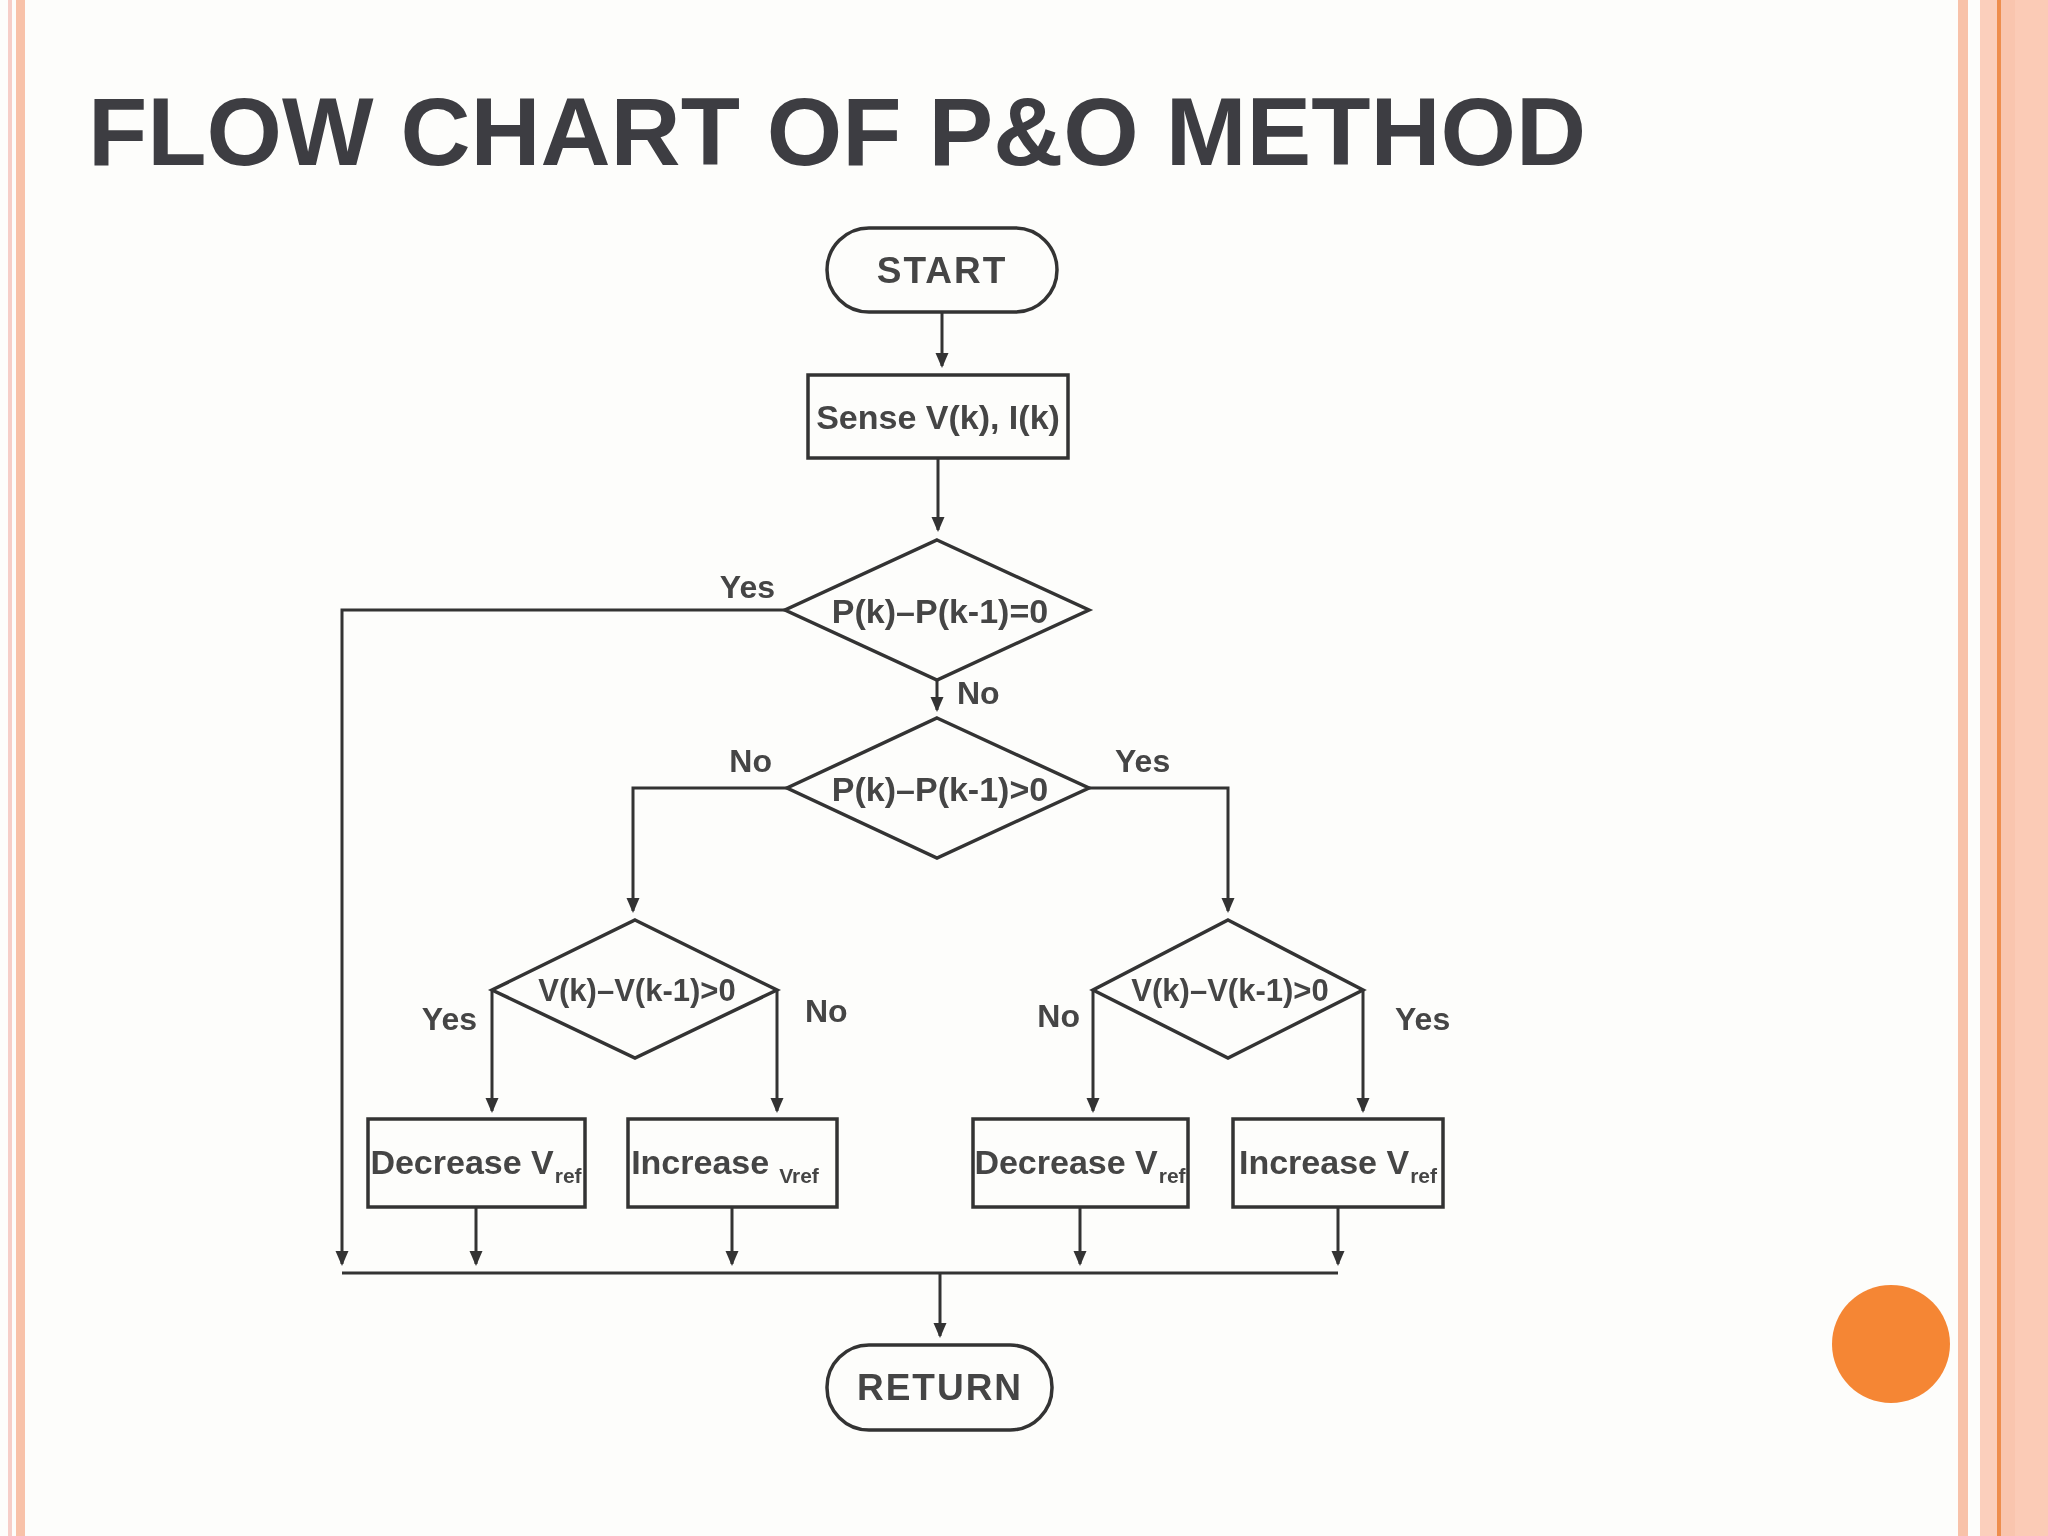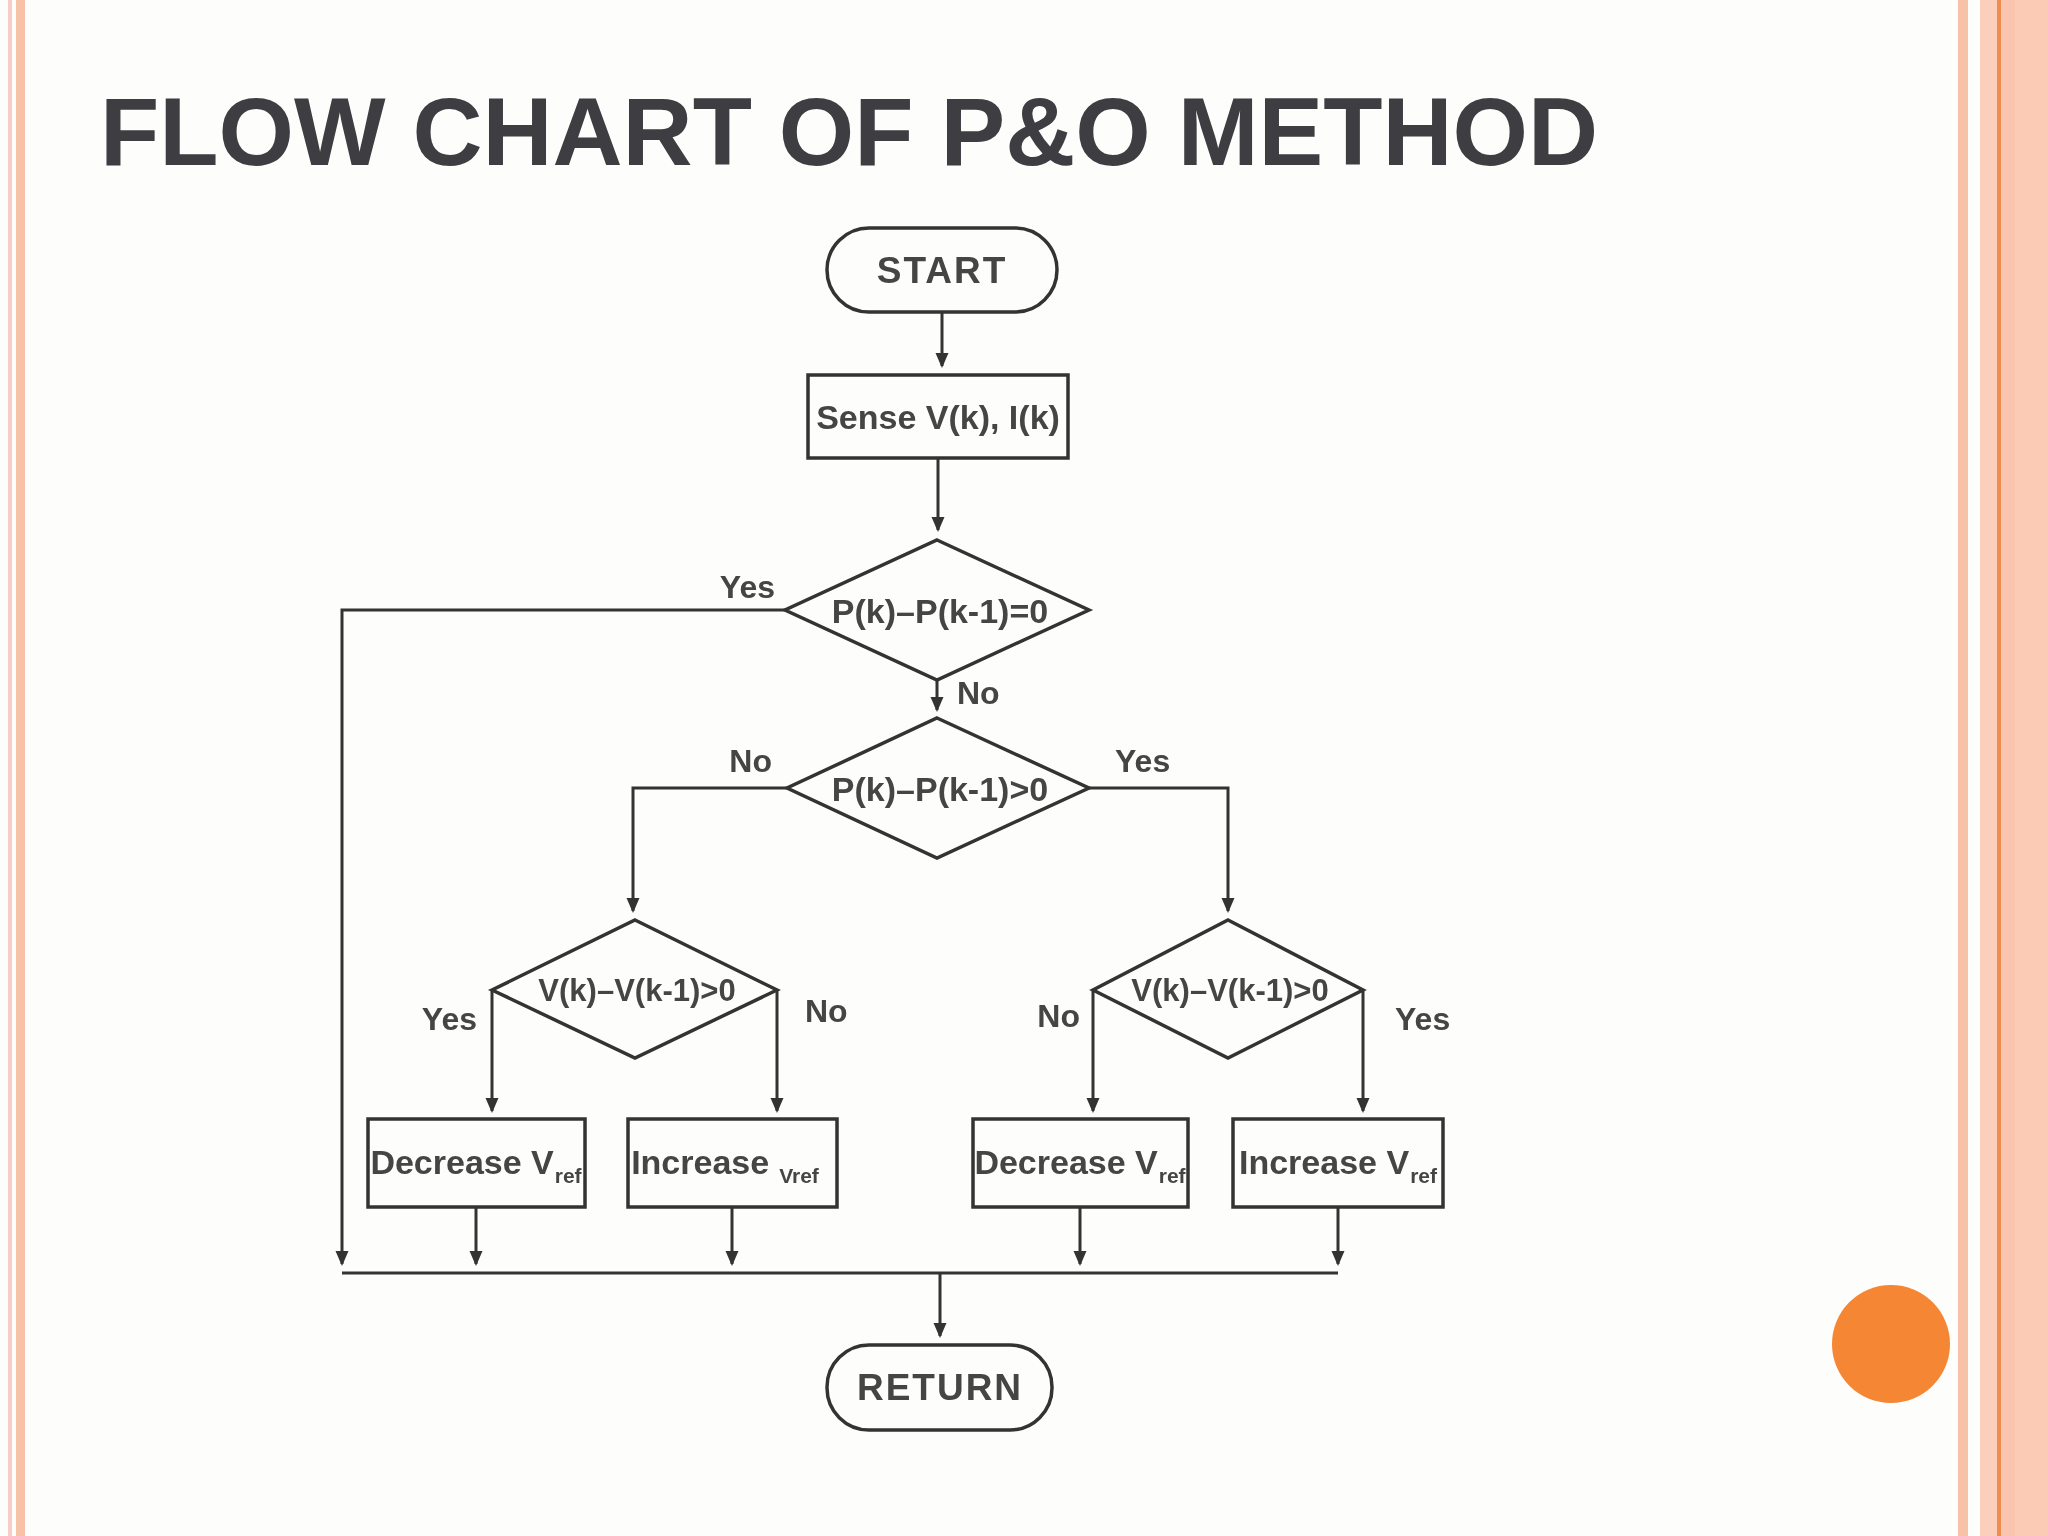--- a/index.html
+++ b/index.html
@@ -28,21 +28,21 @@
   .band-r{left:1980px;right:0;background:var(--band-base);}
   .band-seg{position:absolute;top:0;bottom:0;}
   .band-seg1{left:0;width:17px;background:var(--band-light);}
   .band-seg2{left:17px;width:4px;background:var(--band-dark-line);}
   .band-seg3{left:35px;right:0;background:var(--band-soft);}
   .accent-circle{
     position:absolute;left:1832px;top:1285px;width:118px;height:118px;
     border-radius:50%;background:var(--accent-circle);
   }
   .slide-title{
-    position:absolute;left:100px;top:76px;
+    position:absolute;left:88px;top:76px;
     font-size:97px;font-weight:bold;letter-spacing:0px;
     color:var(--title-color);white-space:nowrap;
   }
   .chart-svg{position:absolute;left:0;top:0;width:2048px;height:1536px;}
   .shape{fill:#fdfdfb;stroke:var(--line);stroke-width:3.5;}
   .edge{fill:none;stroke:var(--line);stroke-width:3;}
   .node-label{fill:var(--text);font-weight:bold;font-size:34px;text-anchor:middle;}
   .node-label-sm{fill:var(--text);font-weight:bold;font-size:31px;text-anchor:middle;}
   .terminator-label{fill:var(--text);font-weight:bold;font-size:37px;text-anchor:middle;letter-spacing:2px;}
   .edge-label{fill:var(--text);font-weight:bold;font-size:32px;}

